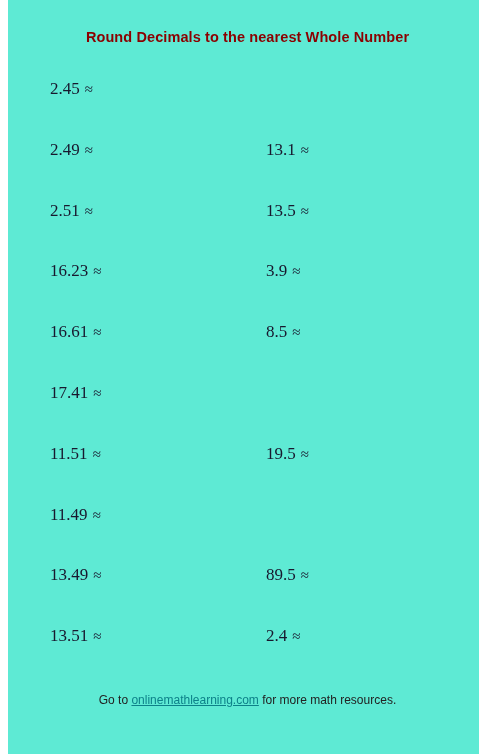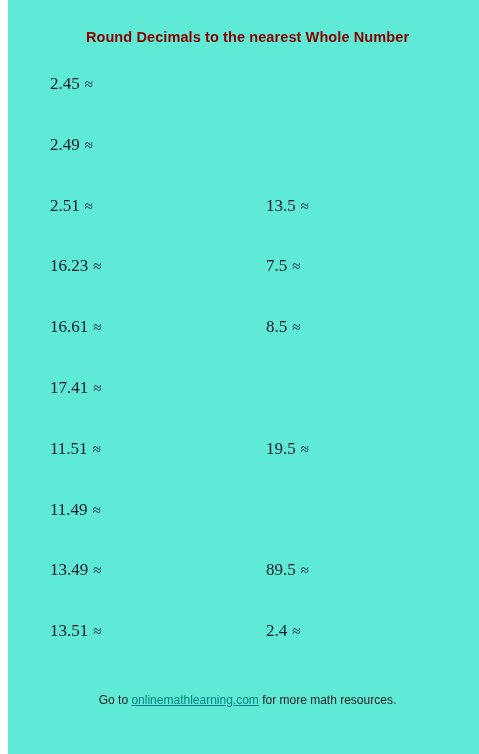--- a/index.html
+++ b/index.html
@@ -51,21 +51,21 @@
     height: 60.8px;
   }
 
   .problem-cell {
     position: absolute;
     top: 0;
     font-family: "Liberation Serif", serif;
     font-size: 17px;
     color: #18182e;
     white-space: nowrap;
-    line-height: 20px;
+    line-height: 29px;
   }
 
   .problem-cell.col-left  { left: 42px; }
   .problem-cell.col-right { left: 258px; }
 
   .problem-value {
     display: inline;
   }
 
   .approx-sign {
@@ -110,37 +110,40 @@
     <div class="problem-row">
       <div class="problem-cell col-left">
         <span class="problem-value">2.45</span><span class="approx-sign">≈</span><span class="answer-blank"></span>
       </div>
     </div>
 
     <div class="problem-row">
       <div class="problem-cell col-left">
         <span class="problem-value">2.49</span><span class="approx-sign">≈</span><span class="answer-blank"></span>
       </div>
+      <div class="problem-cell col-right">
+        <span class="problem-value">13.1</span><span class="approx-sign">≈</span><span class="answer-blank"></span>
+      </div>
     </div>
 
     <div class="problem-row">
       <div class="problem-cell col-left">
         <span class="problem-value">2.51</span><span class="approx-sign">≈</span><span class="answer-blank"></span>
       </div>
       <div class="problem-cell col-right">
         <span class="problem-value">13.5</span><span class="approx-sign">≈</span><span class="answer-blank"></span>
       </div>
     </div>
 
     <div class="problem-row">
       <div class="problem-cell col-left">
         <span class="problem-value">16.23</span><span class="approx-sign">≈</span><span class="answer-blank"></span>
       </div>
       <div class="problem-cell col-right">
-        <span class="problem-value">7.5</span><span class="approx-sign">≈</span><span class="answer-blank"></span>
+        <span class="problem-value">3.9</span><span class="approx-sign">≈</span><span class="answer-blank"></span>
       </div>
     </div>
 
     <div class="problem-row">
       <div class="problem-cell col-left">
         <span class="problem-value">16.61</span><span class="approx-sign">≈</span><span class="answer-blank"></span>
       </div>
       <div class="problem-cell col-right">
         <span class="problem-value">8.5</span><span class="approx-sign">≈</span><span class="answer-blank"></span>
       </div>

